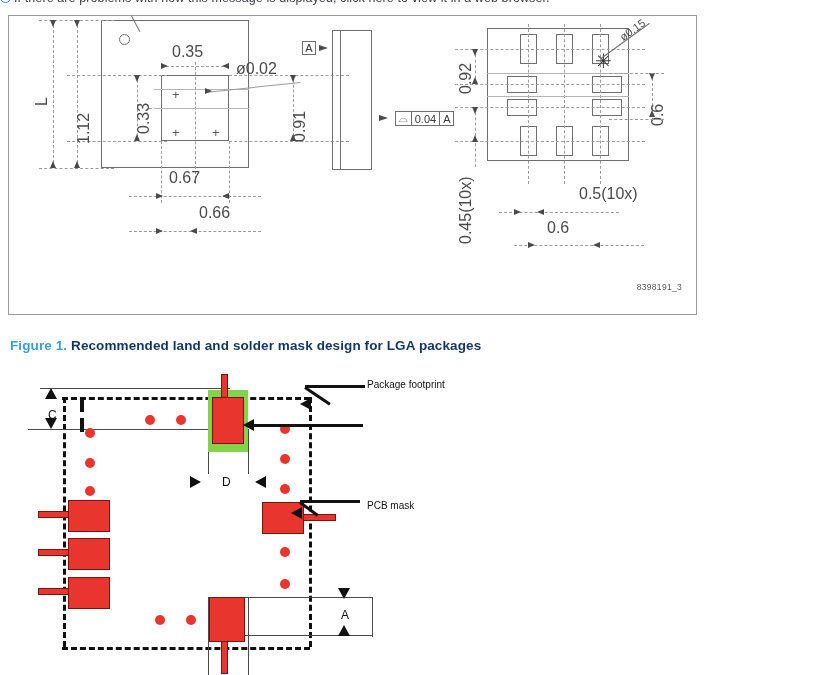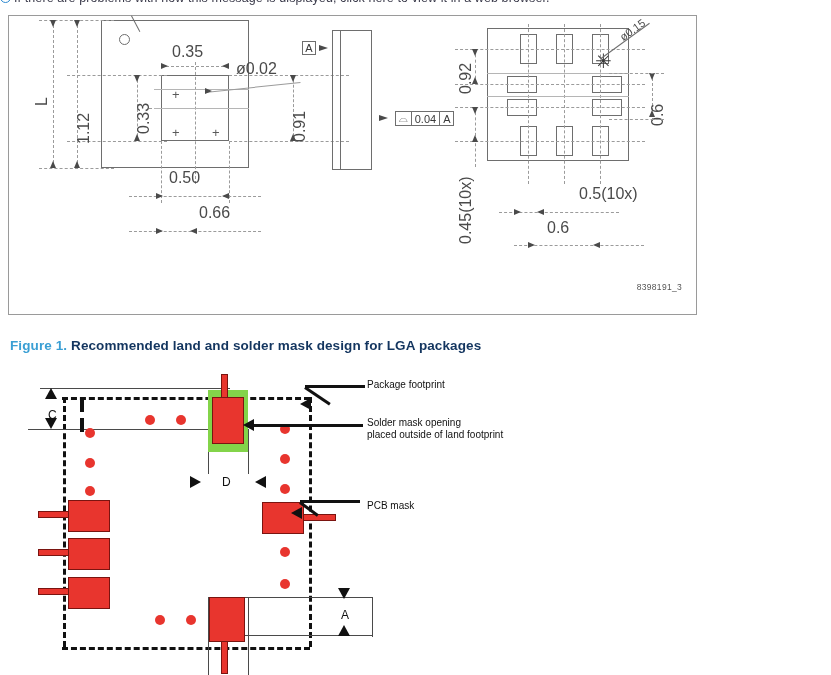--- a/index.html
+++ b/index.html
@@ -148,21 +148,21 @@
 
     <div class="ln hln" style="left:196px;top:76px;width:96px;background:#9b9b9b;transform:rotate(-6deg);transform-origin:left center;"></div>
     <div class="arw rt" style="left:196px;top:72px;"></div>
     <div class="dim" style="left:227px;top:44px;">ø0.02</div>
 
     <div class="dashlnv" style="left:152px;top:125px;height:62px;"></div>
     <div class="dashlnv" style="left:220px;top:125px;height:62px;"></div>
     <div class="dashln" style="left:120px;top:180px;width:132px;"></div>
     <div class="arw rt" style="left:147px;top:176.5px;"></div>
     <div class="arw lf" style="left:213px;top:176.5px;"></div>
-    <div class="dim" style="left:160px;top:153px;">0.50</div>
+    <div class="dim" style="left:160px;top:153px;">0.67</div>
 
     <div class="dashln" style="left:120px;top:215px;width:132px;"></div>
     <div class="arw rt" style="left:147px;top:211.5px;"></div>
     <div class="arw lf" style="left:181px;top:211.5px;"></div>
     <div class="dim" style="left:190px;top:188px;">0.66</div>
   </div>
 
   <div>
     <div class="obj" style="left:323px;top:14px;width:40px;height:140px;"></div>
     <div class="ln vln" style="left:331px;top:15px;height:138px;"></div>
@@ -314,16 +314,14 @@
   <div class="barw lf" style="left:300px;top:26px;"></div>
 
   <div class="bln" style="left:248px;top:52px;width:115px;height:3px;"></div>
   <div class="barw lf" style="left:243px;top:47px;"></div>
 
   <div class="bln" style="left:300px;top:128px;width:60px;height:3px;"></div>
   <div class="bln" style="left:300px;top:129px;width:22px;height:3px;transform:rotate(36deg);transform-origin:left center;"></div>
   <div class="barw lf" style="left:291px;top:135px;"></div>
 
   <div class="callout" style="left:367px;top:7px;">Package footprint</div>
-  <div class="callout" style="left:367px;top:45px;">Solder mask opening
-placed outside of land footprint</div>
   <div class="callout" style="left:367px;top:128px;">PCB mask</div>
 </div>
 
 </body></html>

